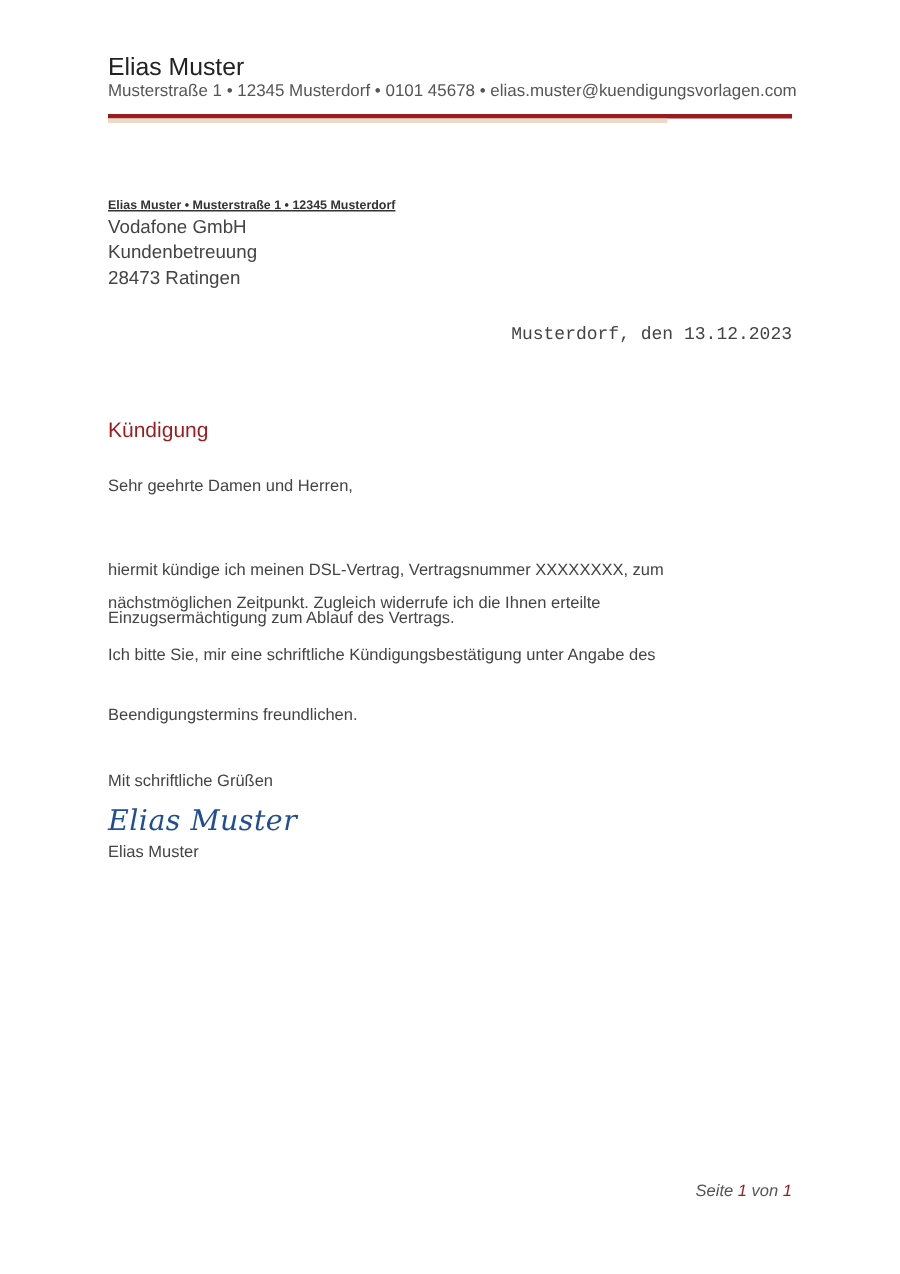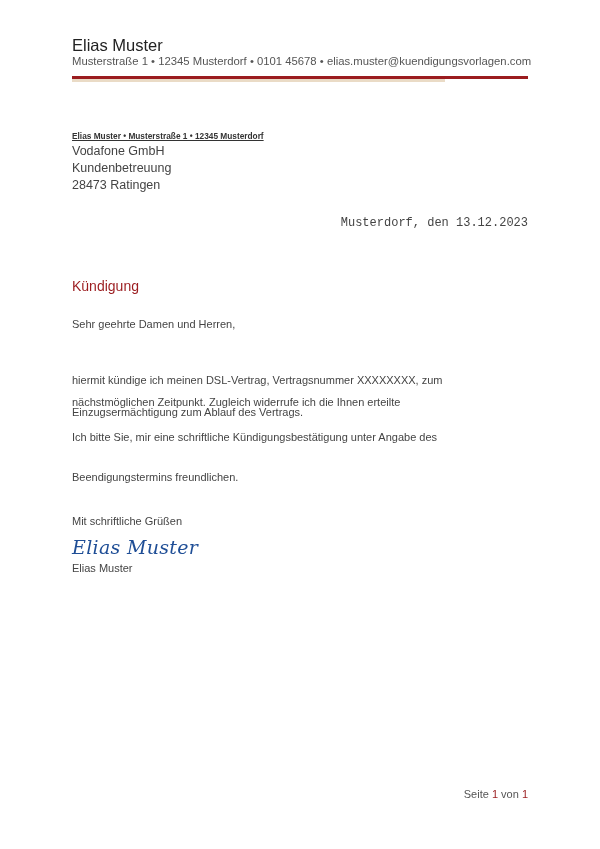--- a/index.html
+++ b/index.html
@@ -10,21 +10,21 @@
     #sender-line { left: 72px; top: 55px; font-size: 11.3px; color: #555555; }
     #rule-red { left: 72px; top: 76px; width: 456px; height: 3px; background: #9b1c1f; }
     #rule-beige { left: 72px; top: 79px; width: 373px; height: 3px; background: #eadbc6; }
     #return-addr { left: 72px; top: 131px; font-size: 8.3px; color: #333333; text-decoration: underline; font-weight: bold; }
     .recip { left: 72px; font-size: 12.5px; color: #444444; }
     #date { right: 72px; top: 216px; font-size: 12px; color: #444444; font-family: Liberation Mono, monospace; }
     #subject { left: 72px; top: 262px; font-size: 14px; color: #9b1c1f; margin-top: 16px; }
     .body { left: 72px; font-size: 11px; color: #444444; }
     #signature { left: 72px; top: 536px; font-family: "DejaVu Serif", serif; font-style: italic;
                  font-size: 19px; color: #1f4e96; letter-spacing: 0.3px; }
-    #footer { right: 72px; top: 788px; font-size: 11px; color: #555555; }
+    #footer { right: 72px; top: 788px; font-size: 11px; color: #555555; font-style: italic; }
     #footer .pn { color: #9b1c1f; }
   </style>
 </head>
 <body>
 
 <div class="abs" id="sender-name">Elias Muster</div>
 <div class="abs" id="sender-line">Musterstraße 1 • 12345 Musterdorf • 0101 45678 • elias.muster@kuendigungsvorlagen.com</div>
 <div class="abs" id="rule-red"></div>
 <div class="abs" id="rule-beige"></div>
 

